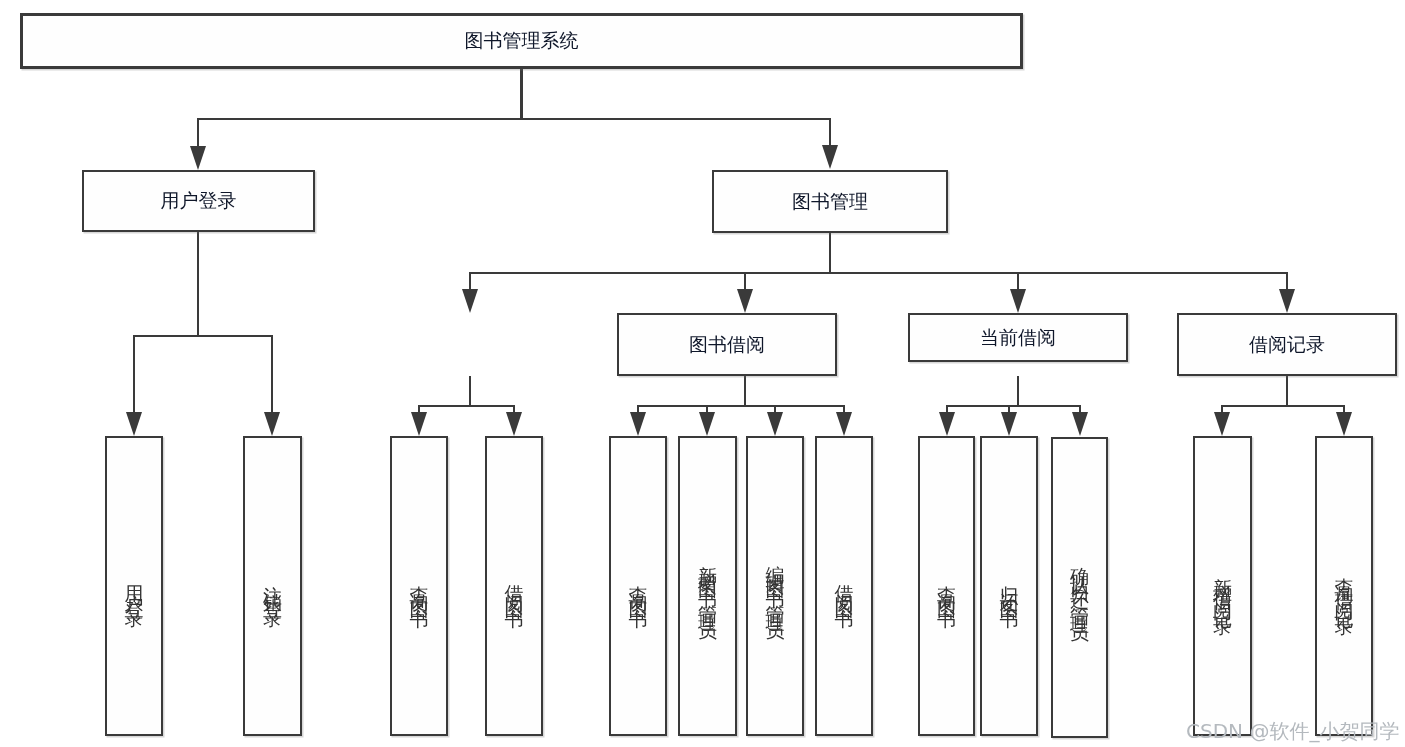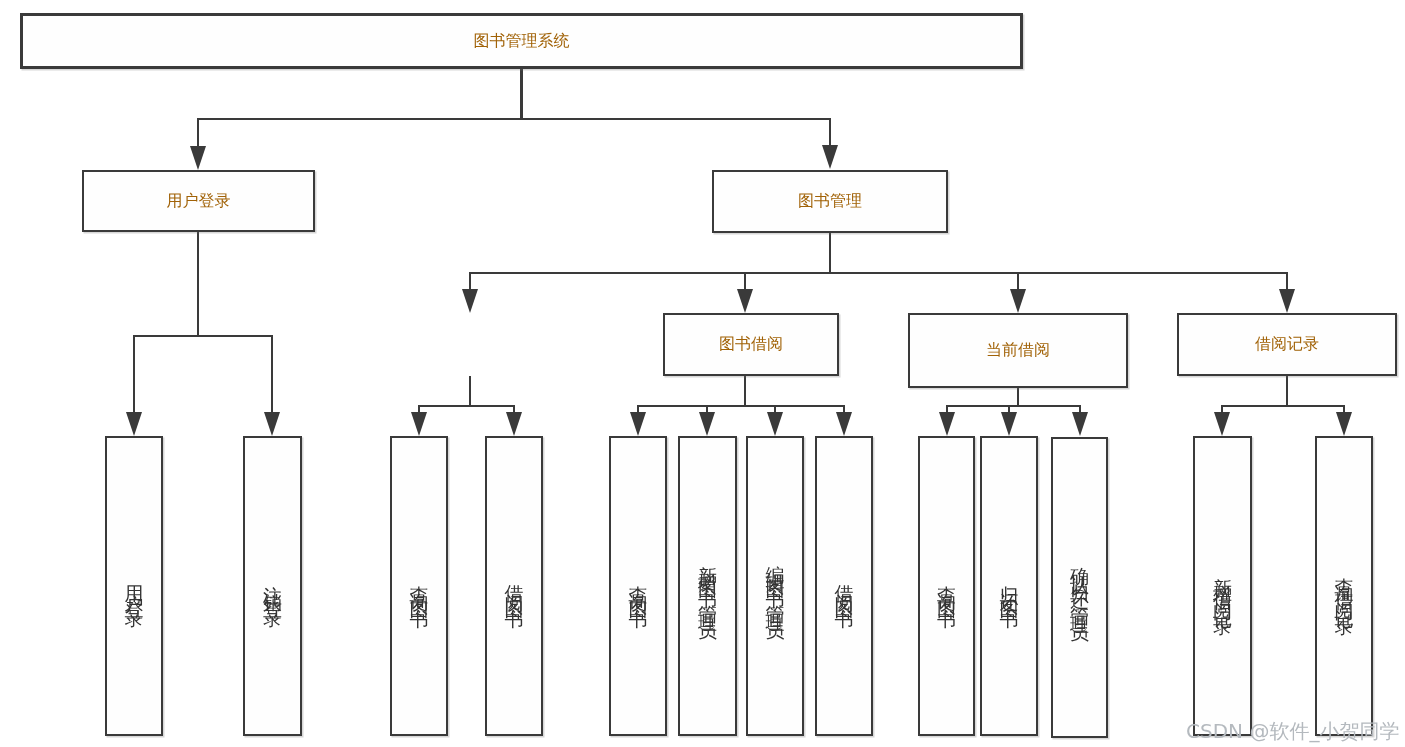--- a/index.html
+++ b/index.html
@@ -10,21 +10,21 @@
     font-family:"DejaVu Sans","Liberation Sans",sans-serif;
     overflow:hidden;
   }
   #wires{position:absolute;left:0;top:0;width:1405px;height:747px;}
   .node{
     position:absolute;
     background:#fefefe;
     border:2.5px solid #3a3a3a;
     box-sizing:border-box;
     display:flex;align-items:center;justify-content:center;
-    font-size:16px;color:#a16207;
+    font-size:19px;color:#0f172a;
     box-shadow:1.5px 1.5px 0 rgba(110,110,110,0.28);
     white-space:nowrap;
   }
   .node.root{border-width:3px;}
   .leaf{
     position:absolute;
     background:#fefefe;
     border:2.5px solid #3a3a3a;
     box-sizing:border-box;
     display:flex;align-items:center;justify-content:center;
@@ -119,22 +119,22 @@
       <polygon points="1214,412 1230,412 1222,436"></polygon>
       <polygon points="1336,412 1352,412 1344,436"></polygon>
     </g>
   </svg>
 
   <div class="node root" style="left:20px;top:13px;width:1003px;height:56px">图书管理系统</div>
 
   <div class="node" style="left:82px;top:170px;width:233px;height:62px">用户登录</div>
   <div class="node" style="left:712px;top:170px;width:236px;height:63px">图书管理</div>
 
-  <div class="node" style="left:663px;top:313px;width:176px;height:63px">图书借阅</div>
-  <div class="node" style="left:908px;top:313px;width:220px;height:75px">当前借阅</div>
+  <div class="node" style="left:617px;top:313px;width:220px;height:63px">图书借阅</div>
+  <div class="node" style="left:908px;top:313px;width:220px;height:49px">当前借阅</div>
   <div class="node" style="left:1177px;top:313px;width:220px;height:63px">借阅记录</div>
 
   <div class="leaf" style="left:105px;top:436px;width:58px;height:300px">
     <span>用户登录</span>
     </div>
   <div class="leaf" style="left:243px;top:436px;width:59px;height:300px">
     <span>注销登录</span>
     </div>
 
   <div class="leaf" style="left:390px;top:436px;width:58px;height:300px">

